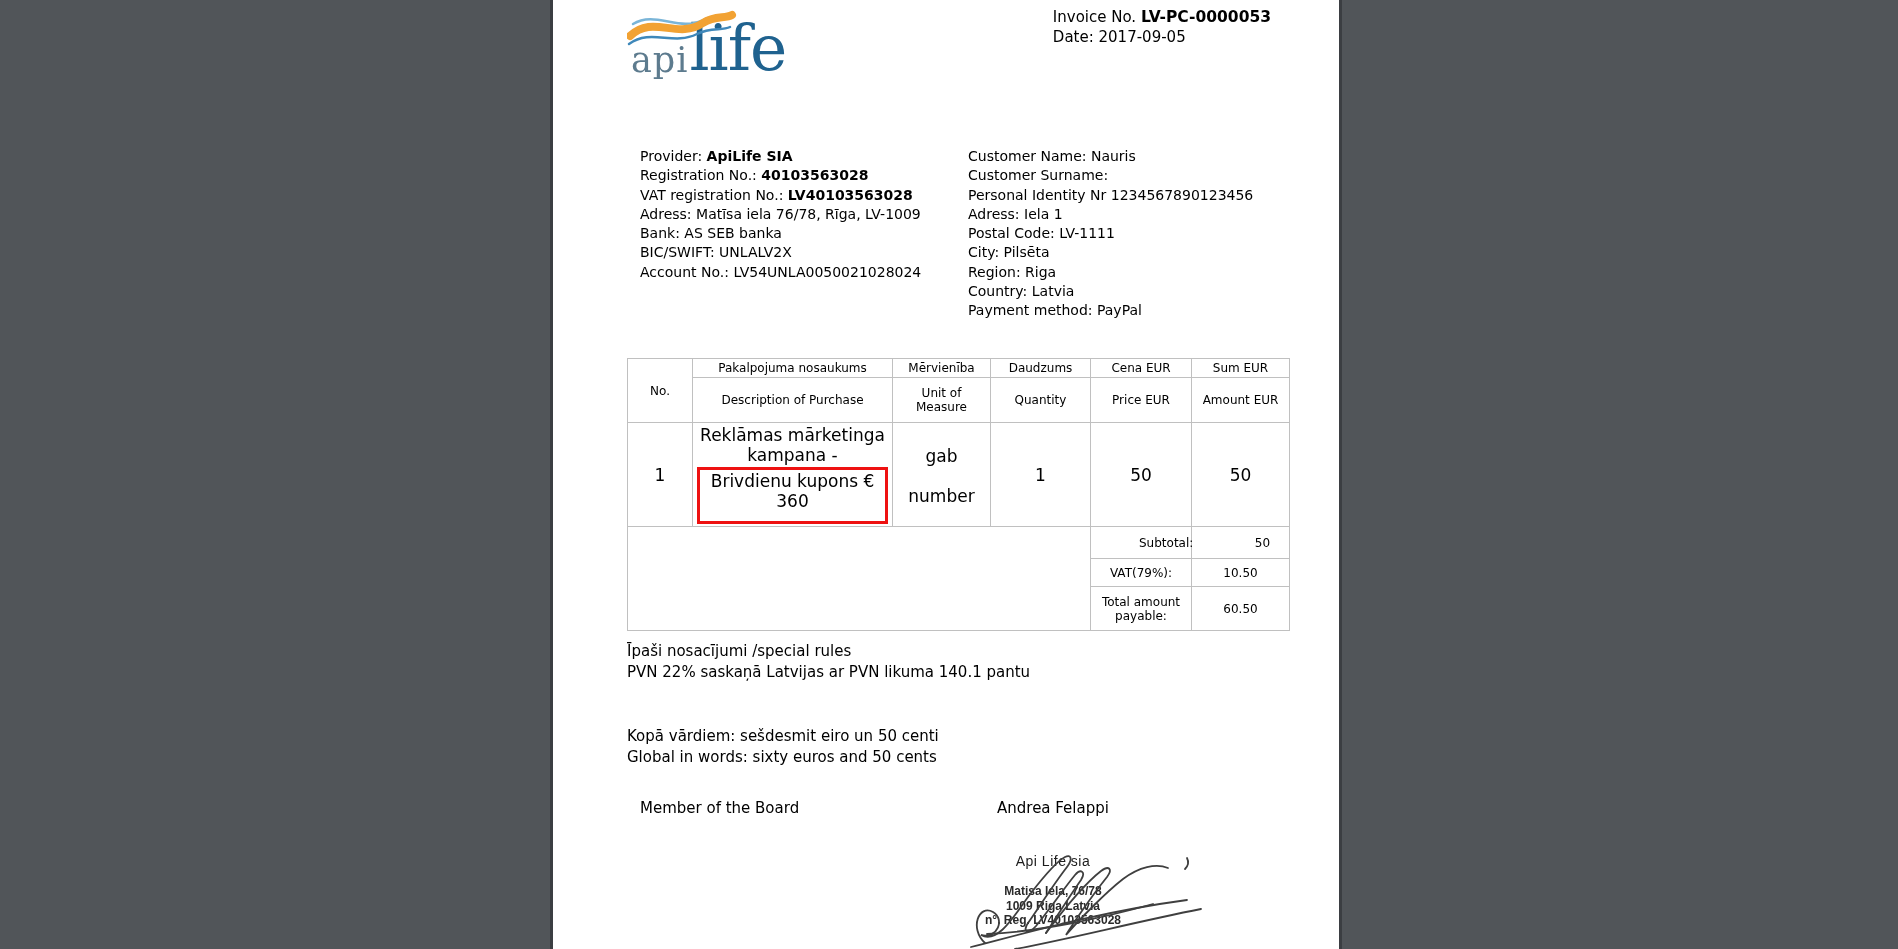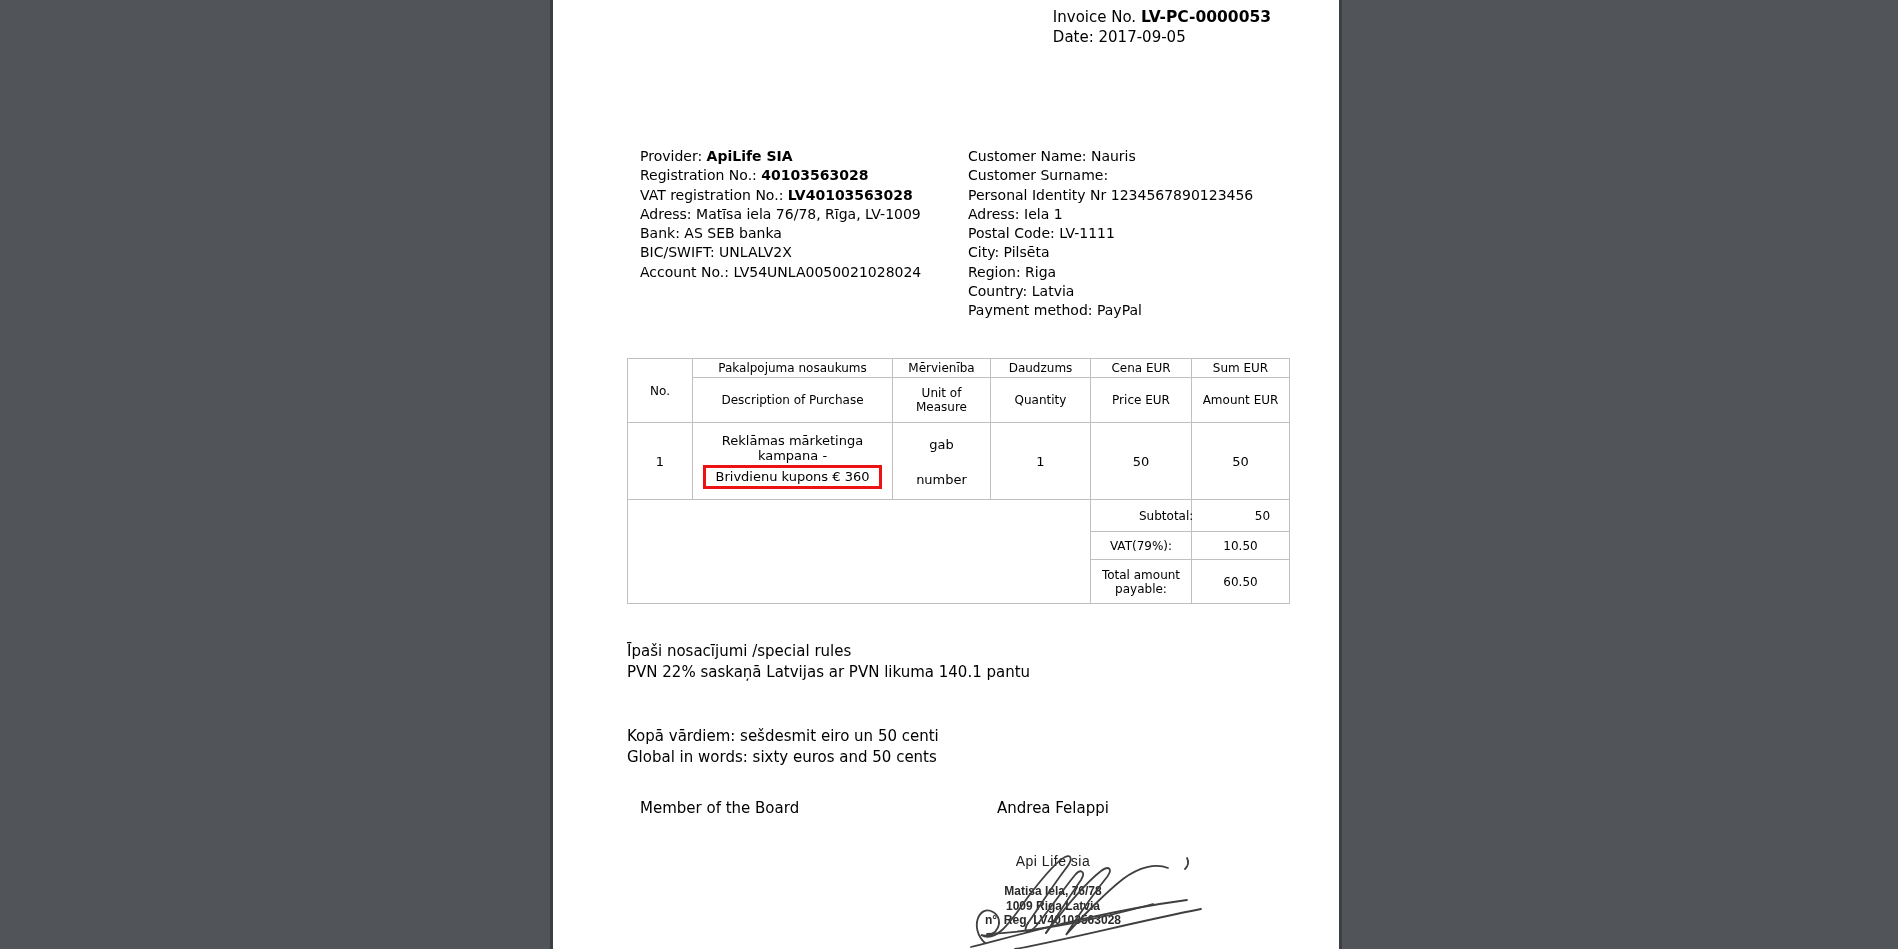--- a/index.html
+++ b/index.html
@@ -23,22 +23,22 @@
   .addr { position:absolute; font-size:14px; line-height:19.3px; }
   .provider { left:87px; top:147px; }
   .customer { left:415px; top:147px; }
   .plabel { margin-right:0.32em; }
   .bold { font-weight:bold; }
   
   table.inv { position:absolute; left:74px; top:358px; border-collapse:collapse; table-layout:fixed; width:662px; }
   table.inv td { border:1px solid #c0c0c0; text-align:center; font-size:12px; padding:2px 4px; vertical-align:middle; box-sizing:border-box; }
   tr.h1 td { height:17px;margin-top:45px; }
   tr.h2 td { height:45px; }
-  tr.data td { height:77px; font-size:13px; }
-  .redbox { display:inline-block; border:3px solid #ee1111; padding:1px 10px 2px 10px; margin-top:2px; }
+  tr.data td { height:77px; font-size:17px; }
+  .redbox { display:inline-block; border:3px solid #ee1111; padding:1px 10px 10px 10px; margin-top:2px; }
   .unit-top { margin-top:2px; }
   .unit-bottom { margin-top:20px; }
   tr.tot1 td { height:32px;padding-left:48px; }
   tr.tot2 td { height:28px; }
   tr.tot3 td { height:44px; }
   td.tot-label { text-align:right; padding-right:8px; font-size:12.5px; }
   td.tot-value { font-size:12.5px; }
   td.empty-span { border:1px solid #c0c0c0; }
   
   .notes { position:absolute; left:74px; font-size:15px; line-height:21px; }
@@ -52,20 +52,31 @@
   .stamp-company { font-size:14px; letter-spacing:0.5px; margin-bottom:15px; }
   .stamp-line { font-size:12px; font-weight:bold; line-height:14.5px; color:#2a2a2a; }
   .scribble { position:absolute; left:398px; top:848px; }
 </style>
 </head>
 <body style="background: rgb(81, 85, 89);">
 
 <div class="stage" style="background: rgb(81, 85, 89);">
   <div class="paper">
 
+    <div class="logo">
+      <span class="api-wrap">
+        <svg class="waves" width="110" height="42" viewBox="0 0 110 42">
+          <path d="M6,16 C28,2 52,24 76,12 C90,5 101,9 106,5" fill="none" stroke="#7ab5d8" stroke-width="2.5" stroke-linecap="round"></path>
+          <path d="M3,28 C26,6 50,32 76,15 C88,7 98,11 105,7" fill="none" stroke="#f2a233" stroke-width="8" stroke-linecap="round"></path>
+          <path d="M2,36 C24,20 46,38 70,26 C84,19 95,23 103,19" fill="none" stroke="#3f88ba" stroke-width="2.5" stroke-linecap="round"></path>
+        </svg>
+        <span class="api" style="color: rgb(93, 123, 142);">api</span>
+      </span>
+      <span class="life" style="color: rgb(31, 98, 143);">life</span>
+    </div>
 
     <div class="inv-head">
       <div><span>Invoice No.</span> <b>LV-PC-0000053</b></div>
       <div>Date: 2017-09-05</div>
     </div>
 
     <div class="addr provider">
       <div><span class="plabel">Provider:</span><span class="bold">ApiLife SIA</span></div>
       <div><span class="plabel">Registration No.:</span><span class="bold">40103563028</span></div>
       <div><span class="plabel">VAT registration No.:</span><span class="bold">LV40103563028</span></div>

